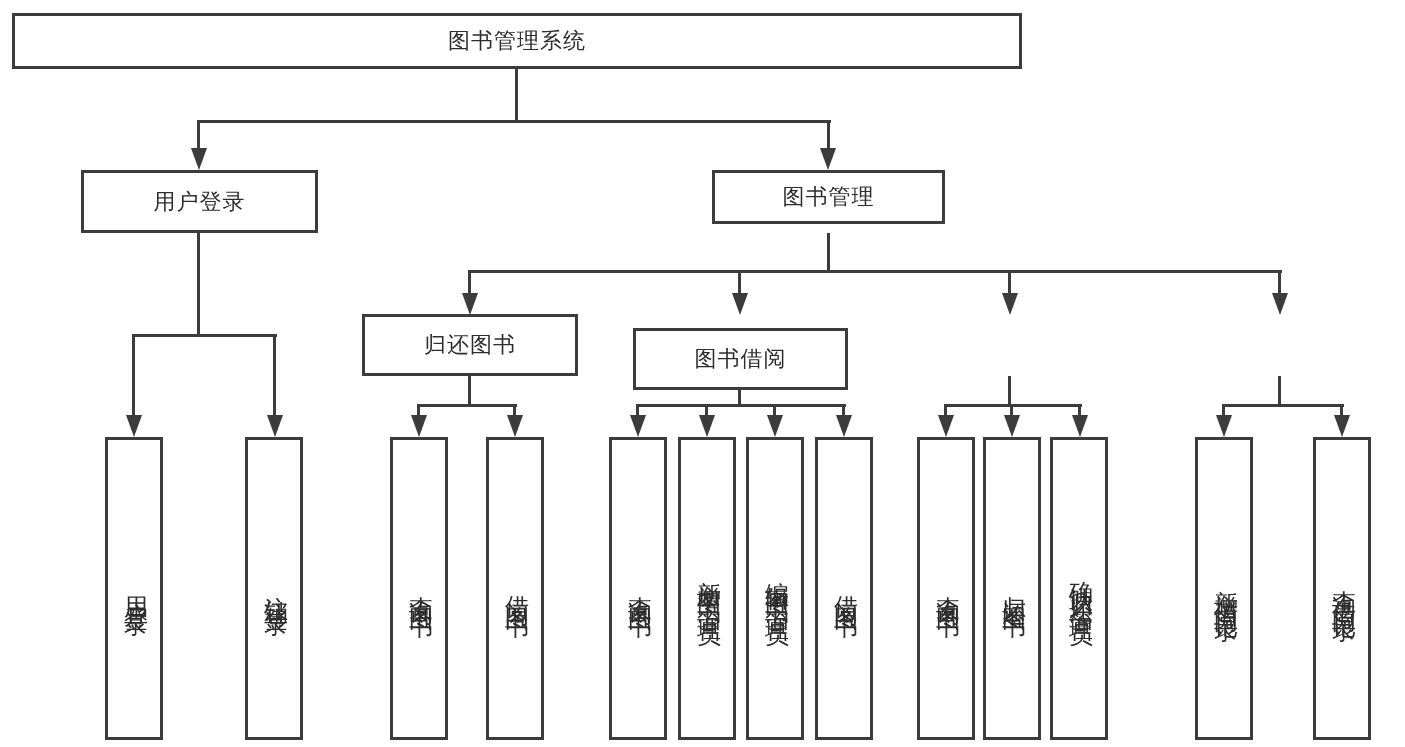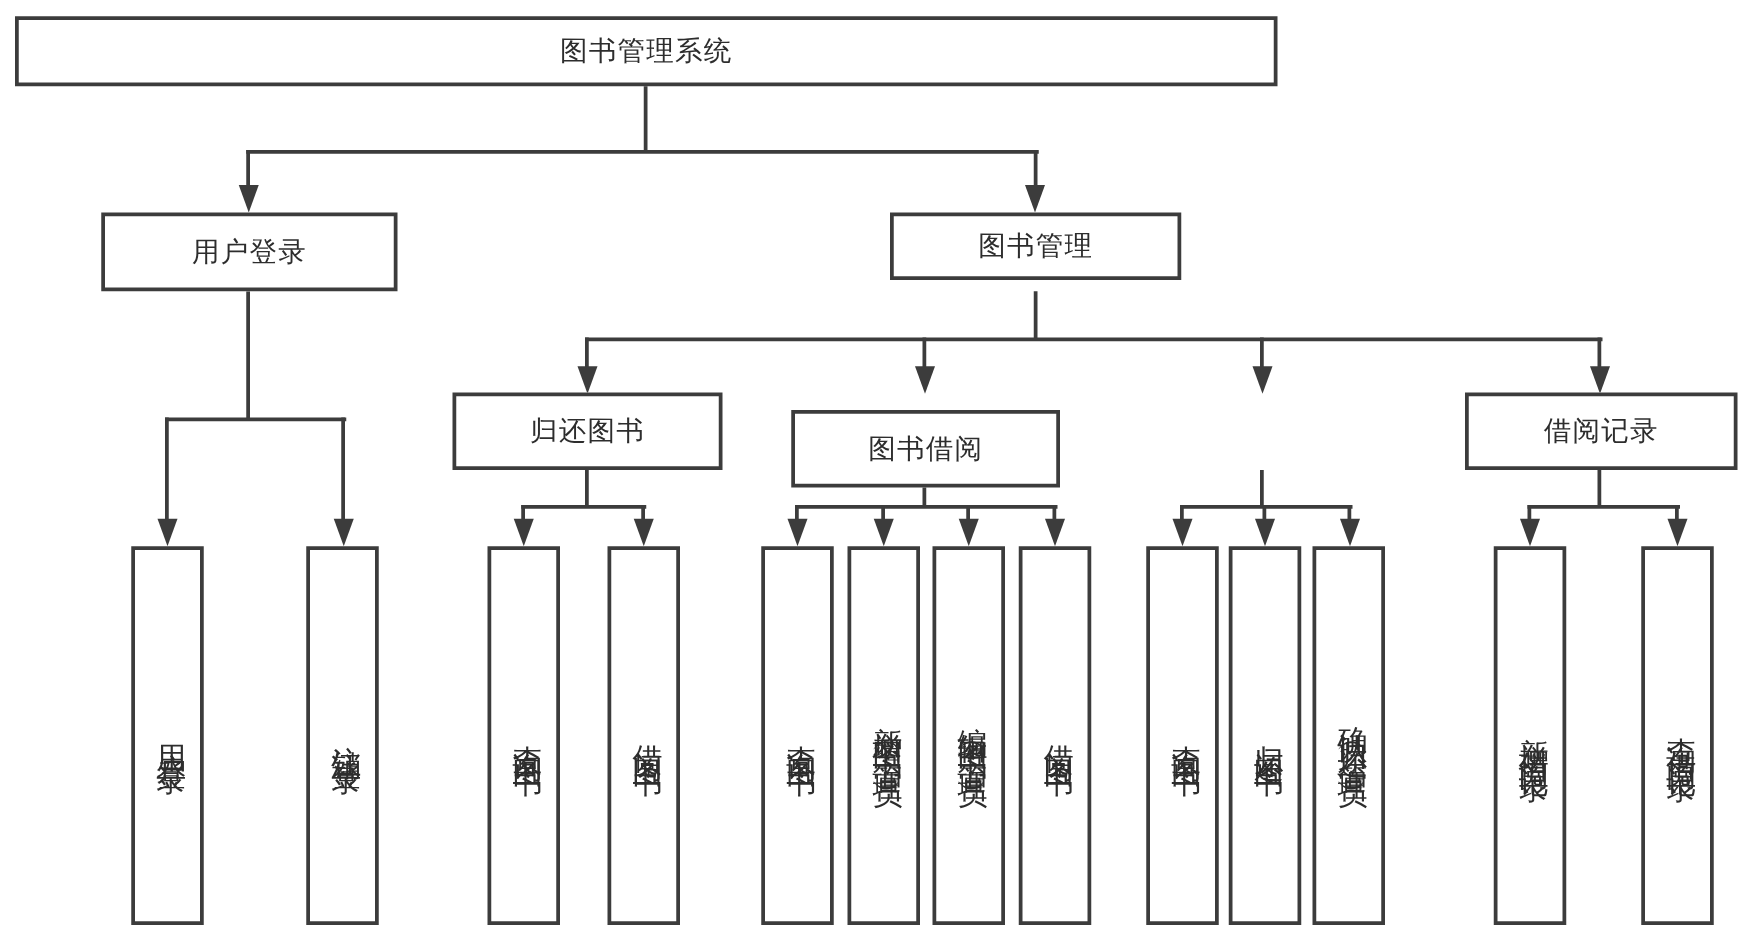--- a/index.html
+++ b/index.html
@@ -130,23 +130,20 @@
   <div class="box" style="left:712px;top:170px;width:233px;height:54px">
     <span>图书管理</span>
   </div>
 
   <div class="box" style="left:362px;top:314px;width:216px;height:62px">
     <span>归还图书</span>
   </div>
   <div class="box" style="left:633px;top:328px;width:215px;height:62px">
     <span>图书借阅</span>
   </div>
-  <div class="box" style="left:1172px;top:314px;width:218px;height:62px">
-    <span>借阅记录</span>
-  </div>
 
   <div class="box vbox" style="left:105px">
     <span class="vtext">用户登录</span>
   </div>
   <div class="box vbox" style="left:245px">
     <span class="vtext">注销登录</span>
   </div>
 
   <div class="box vbox" style="left:390px">
     <span class="vtext">查询图书</span>

